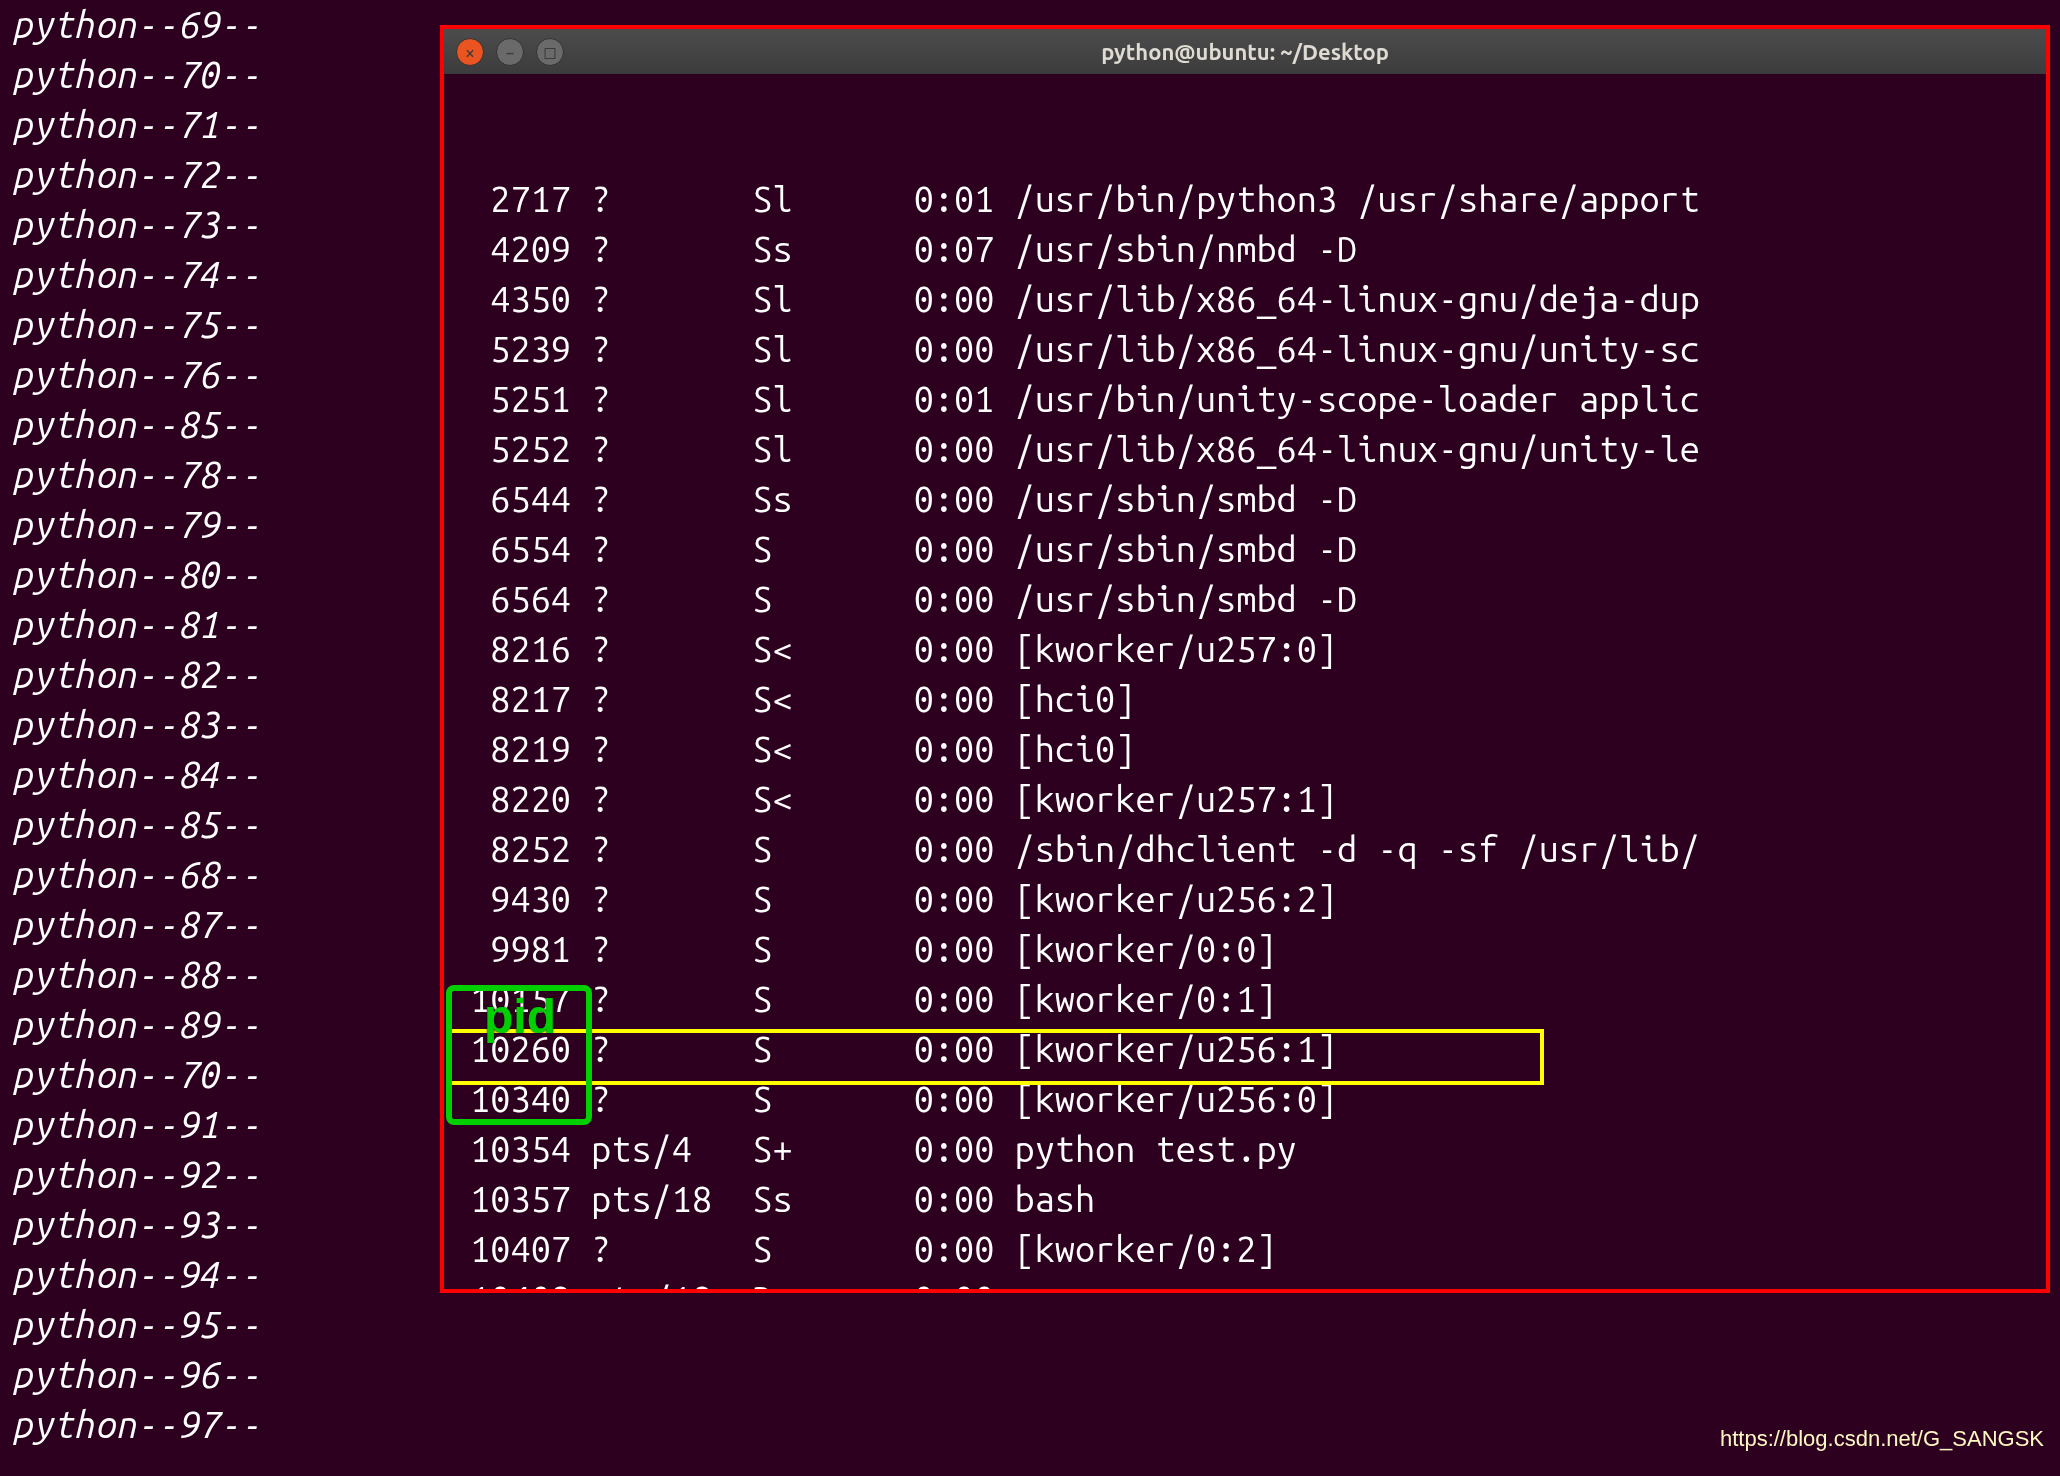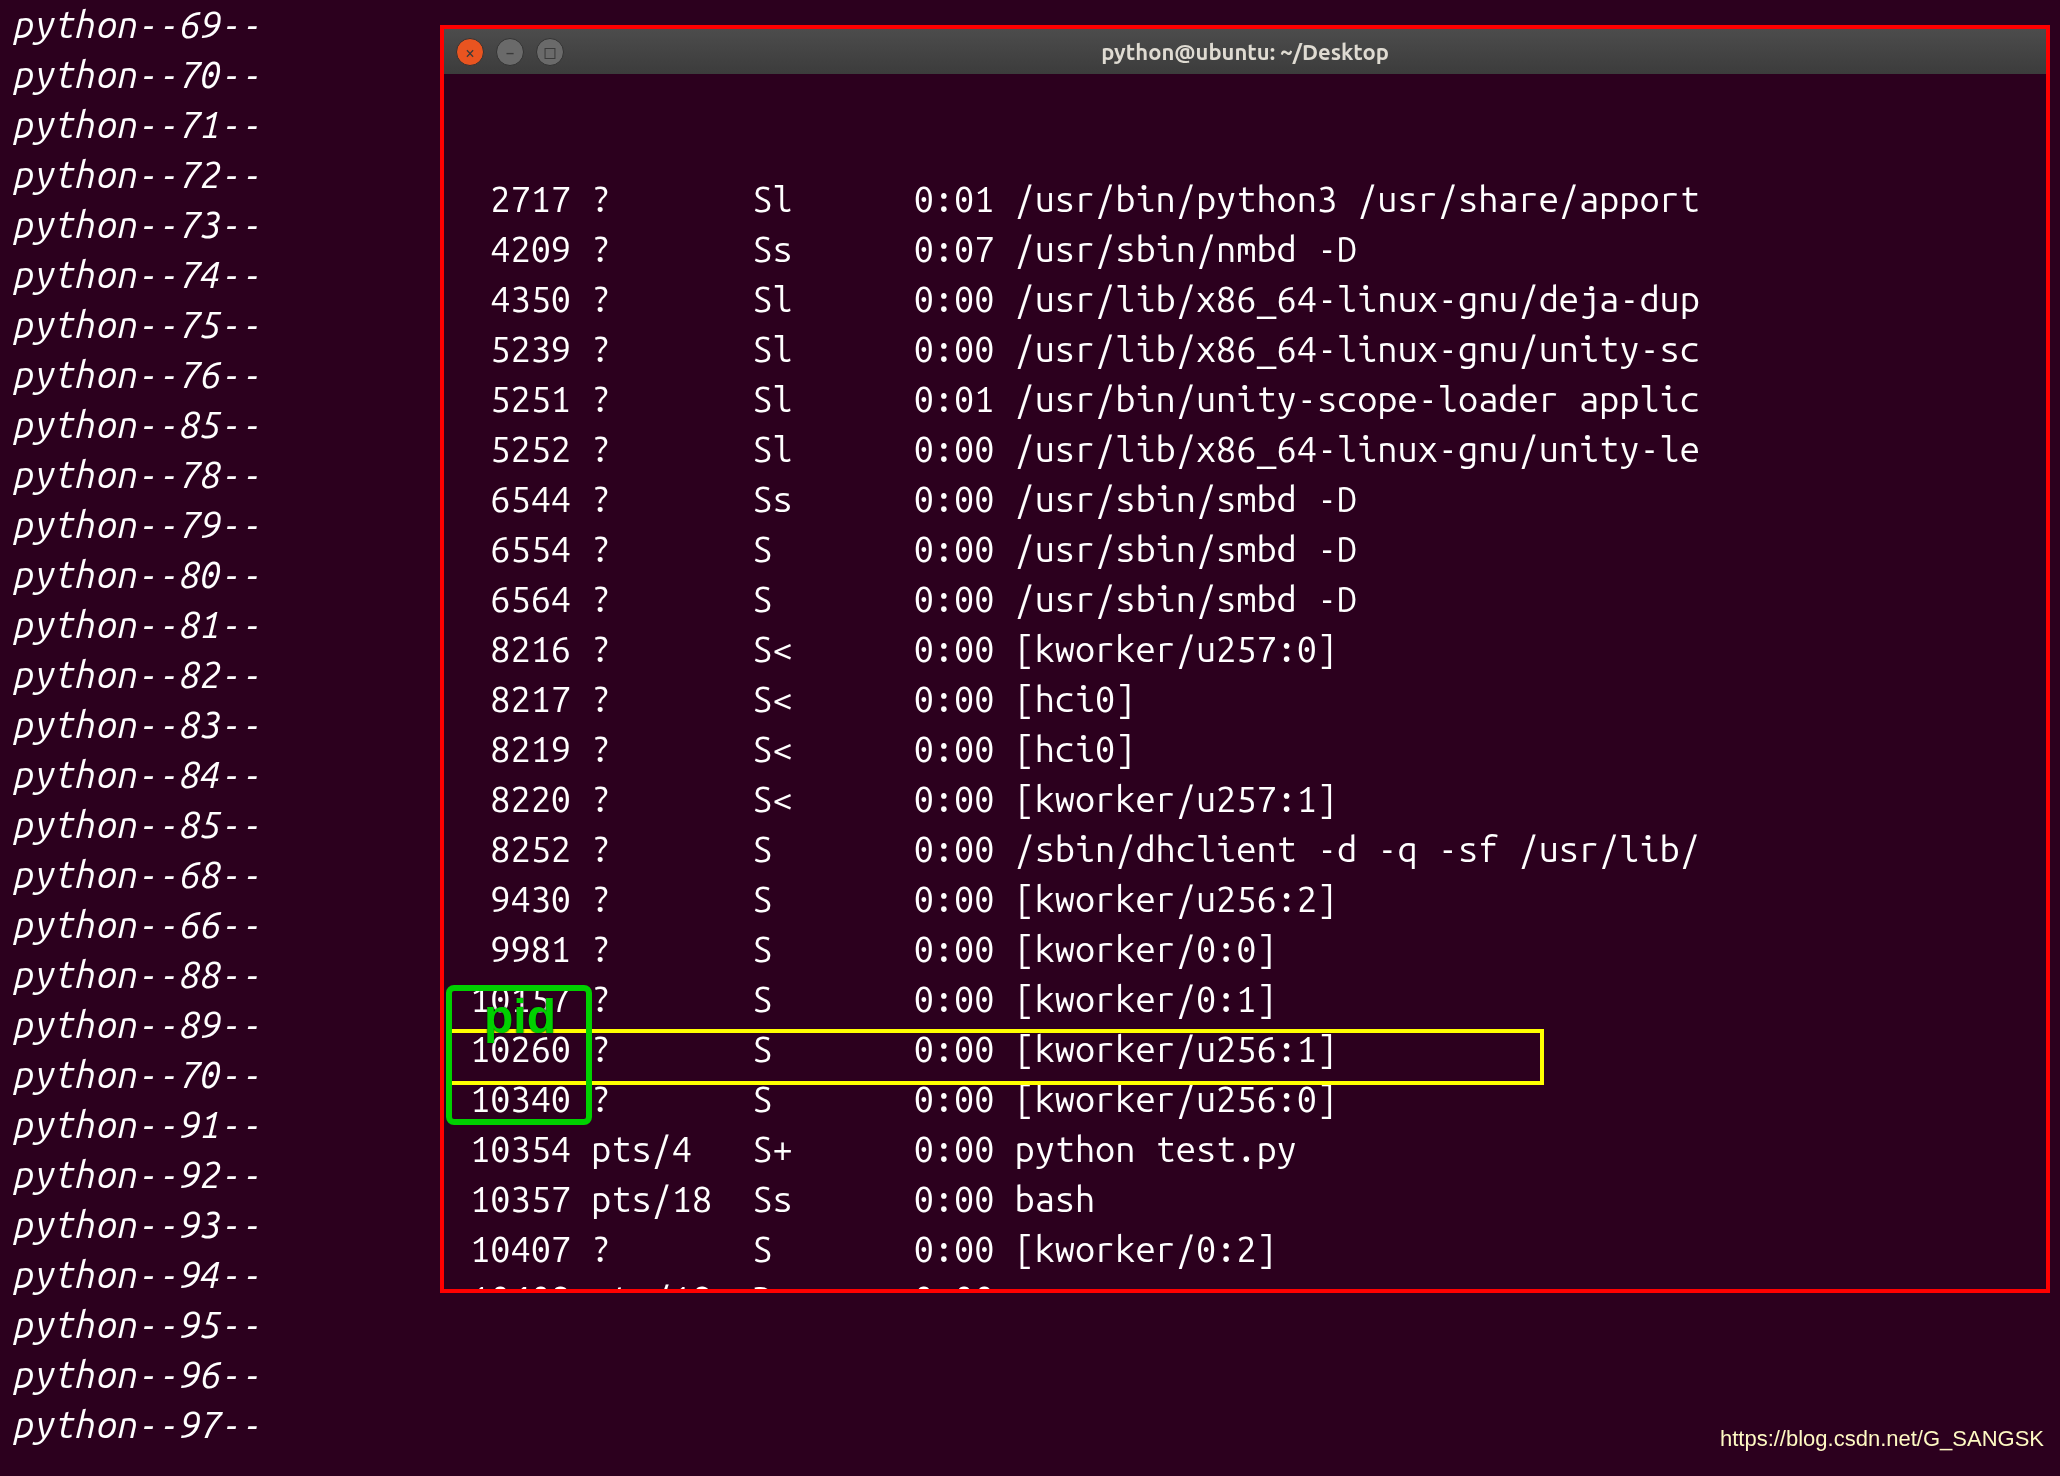--- a/index.html
+++ b/index.html
@@ -118,21 +118,21 @@
       <div class="row">python--85--</div>
       <div class="row">python--78--</div>
       <div class="row">python--79--</div>
       <div class="row">python--80--</div>
       <div class="row">python--81--</div>
       <div class="row">python--82--</div>
       <div class="row">python--83--</div>
       <div class="row">python--84--</div>
       <div class="row">python--85--</div>
       <div class="row">python--68--</div>
-      <div class="row">python--66--</div>
+      <div class="row">python--87--</div>
       <div class="row">python--88--</div>
       <div class="row">python--89--</div>
       <div class="row">python--70--</div>
       <div class="row">python--91--</div>
       <div class="row">python--92--</div>
       <div class="row">python--93--</div>
       <div class="row">python--94--</div>
       <div class="row">python--95--</div>
       <div class="row">python--96--</div>
       <div class="row">python--97--</div>

